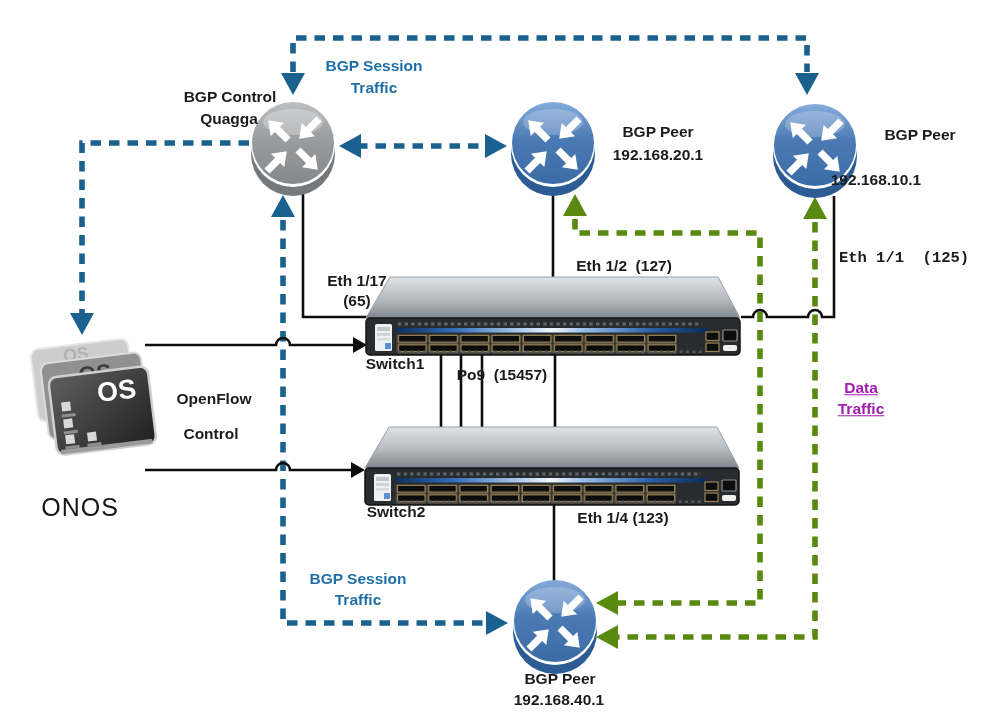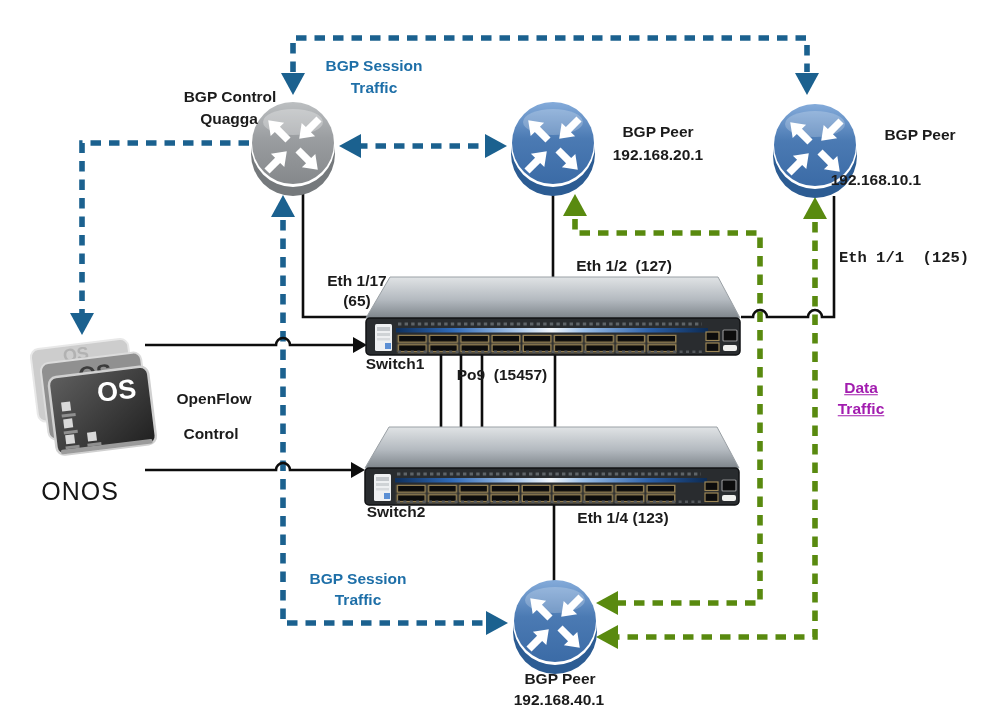--- a/index.html
+++ b/index.html
@@ -209,17 +209,17 @@
 
 <div class="lbl green" style="left:855px;top:388px;">Data</div>
 <div class="lbl green" style="left:855px;top:409px;">Traffic</div>
 
 <div class="lbl" style="left:390px;top:512px;">Switch2</div>
 <div class="lbl" style="left:617px;top:518px;text-align:center;">Eth 1/4 (123)</div>
 
 <div class="lbl blue" style="left:352px;top:579px;">BGP Session</div>
 <div class="lbl blue" style="left:352px;top:600px;">Traffic</div>
 
-<div class="lbl onos" style="left:74px;top:491px;">ONOS</div>
+<div class="lbl onos" style="left:74px;top:507px;">ONOS</div>
 
 <div class="lbl" style="left:554px;top:679px;">BGP Peer</div>
 <div class="lbl" style="left:553px;top:700px;">192.168.40.1</div>
 </div>
 
 </body></html>

